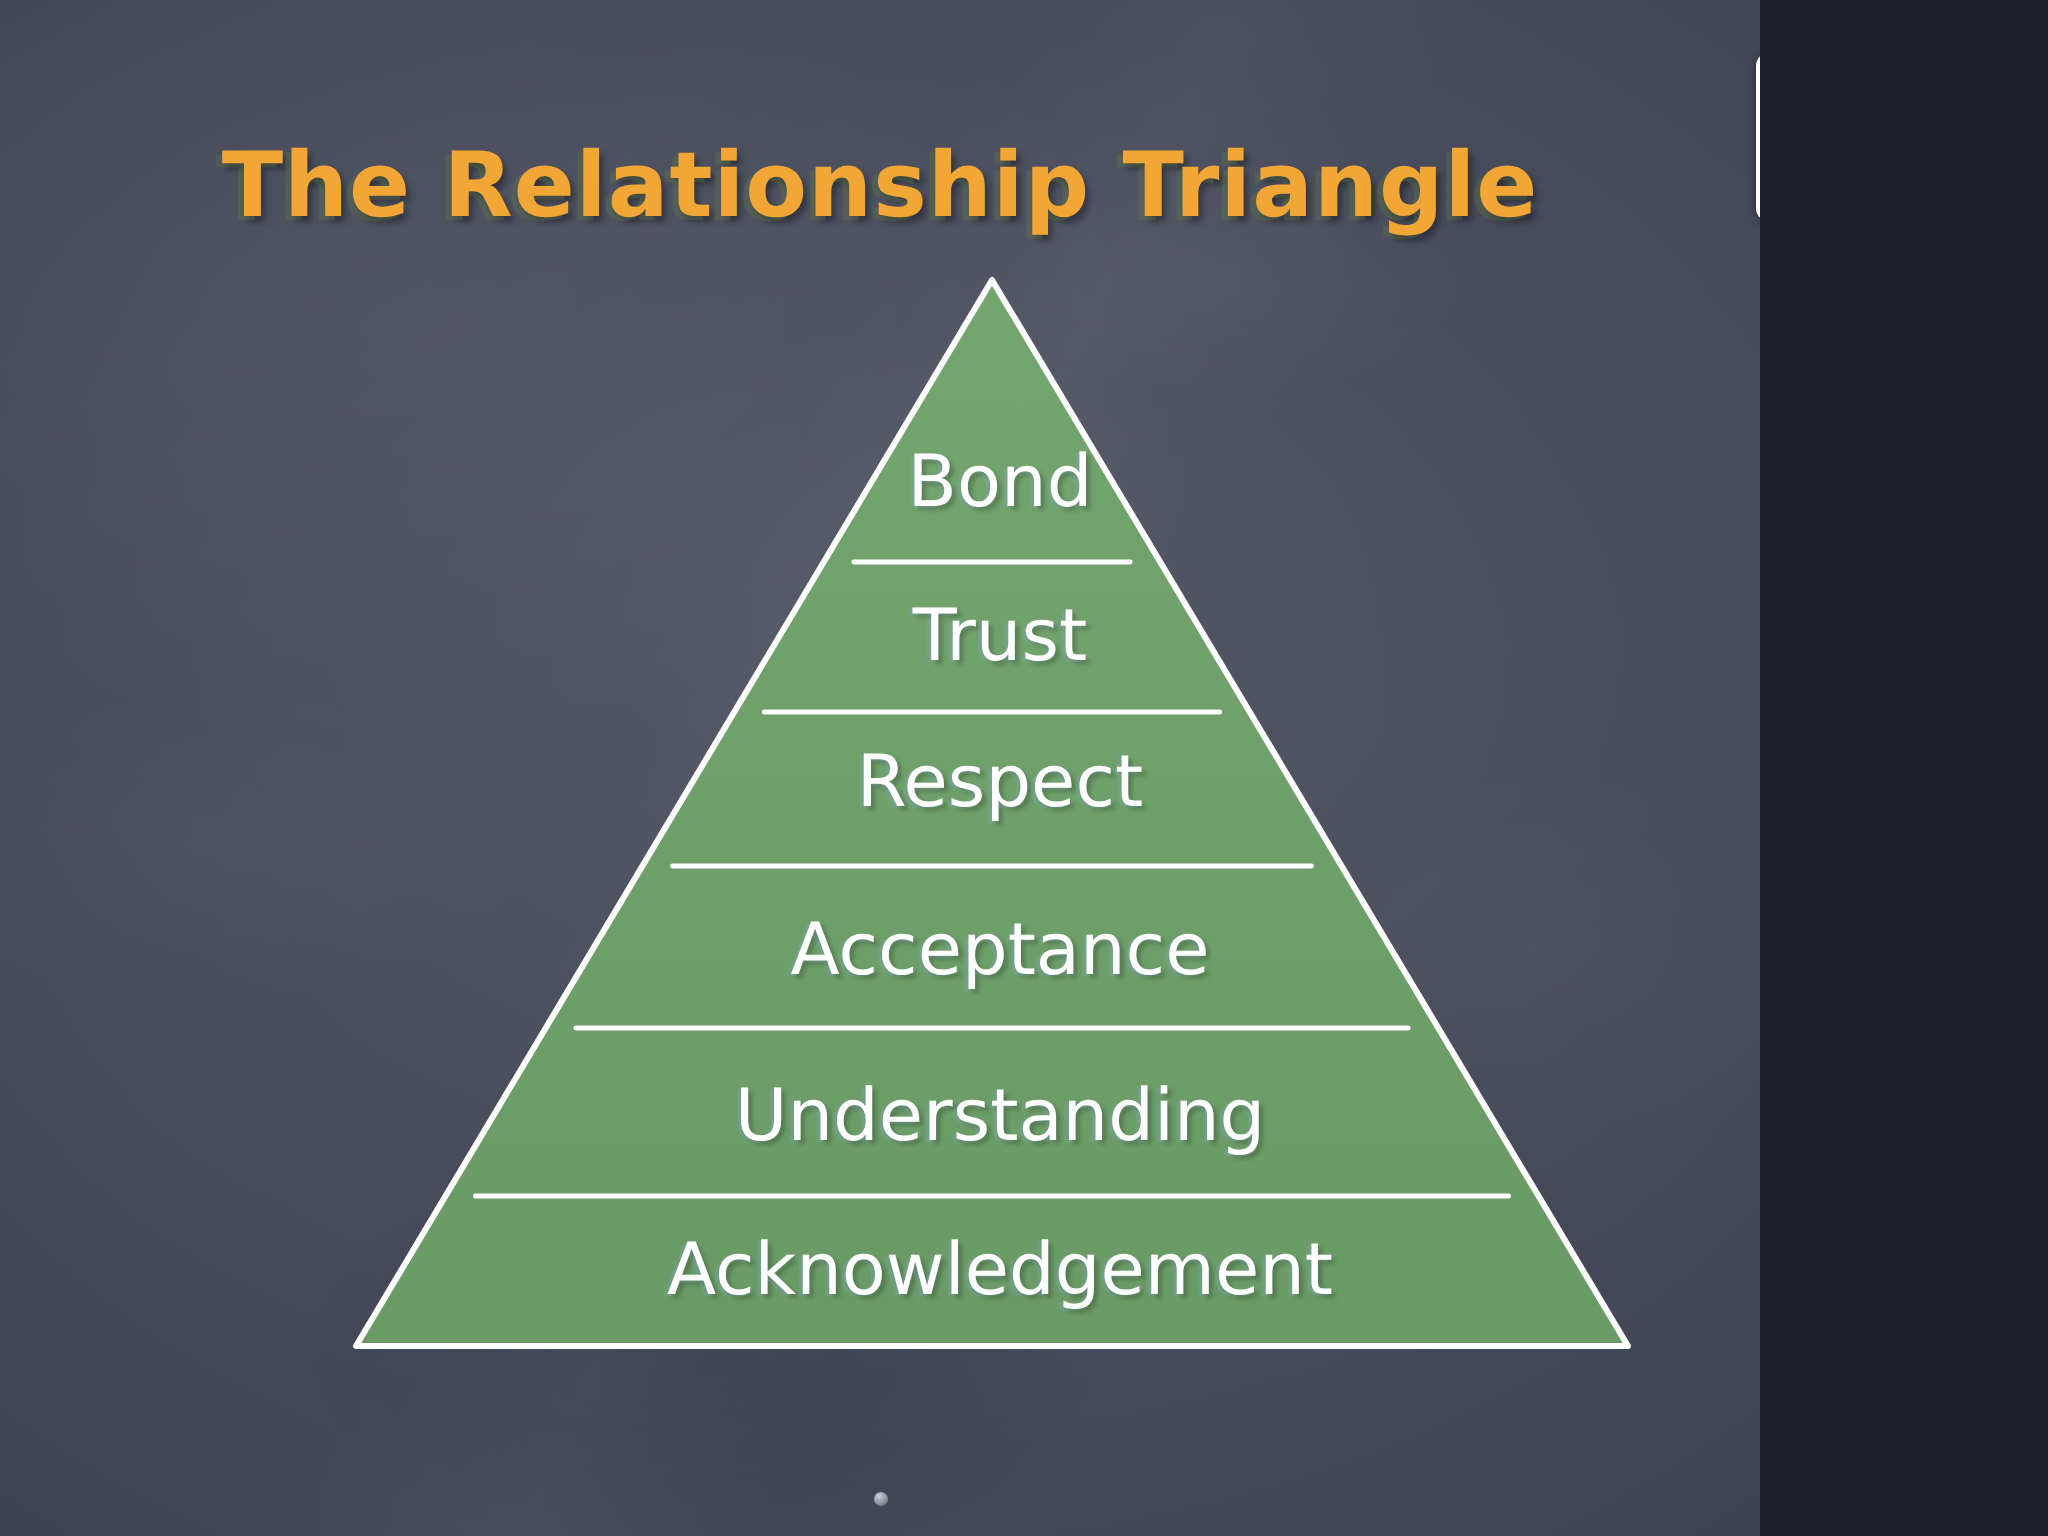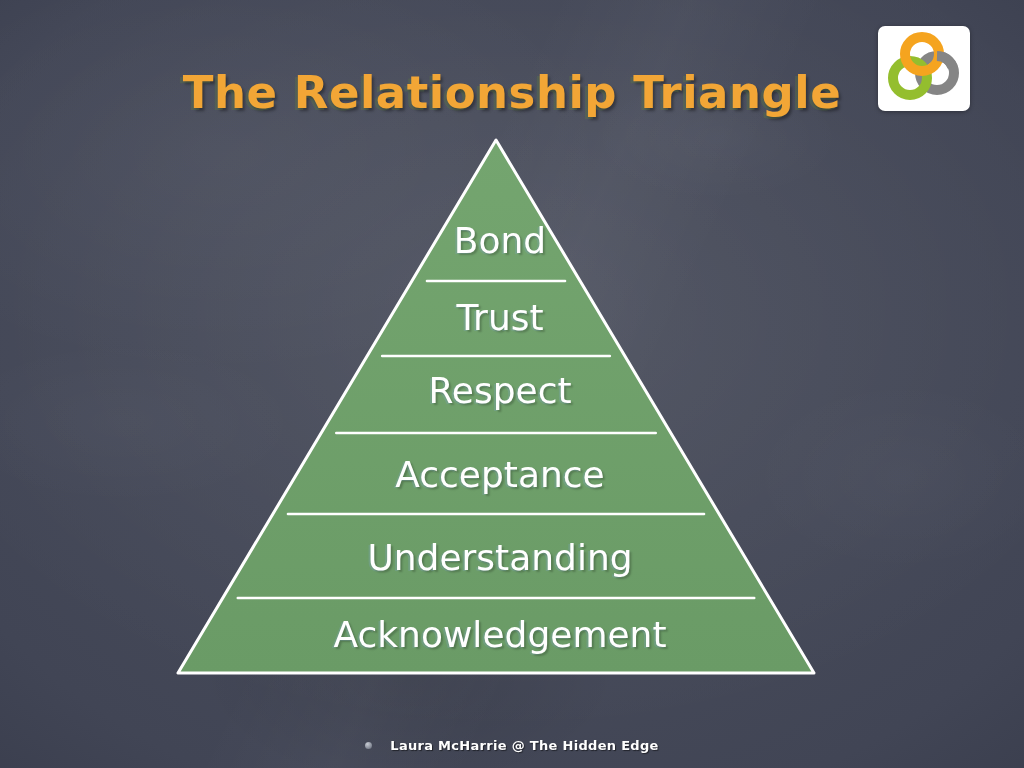--- a/index.html
+++ b/index.html
@@ -1,18 +1,18 @@
 <!DOCTYPE html>
 <html><head>
 <meta charset="utf-8">
 <style>
   html, body { margin: 0; padding: 0; background: #1d2029; }
   .slide {
     position: relative;
-    width: 1024px;
+    width: 880px;
     height: 768px;
     overflow: hidden;
     font-family: "DejaVu Sans", "Liberation Sans", sans-serif;
     background:
       radial-gradient(ellipse 920px 620px at 50% 40%, rgba(255,255,255,0.06), rgba(255,255,255,0) 70%),
       linear-gradient(115deg, rgba(255,255,255,0) 40%, rgba(255,255,255,0.03) 50%, rgba(255,255,255,0) 60%),
       radial-gradient(ellipse 520px 300px at 22% 20%, rgba(255,255,255,0.04), rgba(255,255,255,0) 75%),
       radial-gradient(ellipse 1250px 950px at 50% 46%, #4b4f5d 0%, #414555 50%, #303443 82%, #262a36 100%);
   }
   
@@ -99,16 +99,15 @@
       <text x="500" y="243" fill="#FFFFFF" font-size="36" text-anchor="middle" dominant-baseline="middle" font-family="&quot;DejaVu Sans&quot;, &quot;Liberation Sans&quot;, sans-serif">Bond</text>
       <text x="500" y="320" fill="#FFFFFF" font-size="36" text-anchor="middle" dominant-baseline="middle" font-family="&quot;DejaVu Sans&quot;, &quot;Liberation Sans&quot;, sans-serif">Trust</text>
       <text x="500" y="393" fill="#FFFFFF" font-size="36" text-anchor="middle" dominant-baseline="middle" font-family="&quot;DejaVu Sans&quot;, &quot;Liberation Sans&quot;, sans-serif">Respect</text>
       <text x="500" y="477" fill="#FFFFFF" font-size="36" text-anchor="middle" dominant-baseline="middle" font-family="&quot;DejaVu Sans&quot;, &quot;Liberation Sans&quot;, sans-serif">Acceptance</text>
       <text x="500" y="560" fill="#FFFFFF" font-size="36" text-anchor="middle" dominant-baseline="middle" font-family="&quot;DejaVu Sans&quot;, &quot;Liberation Sans&quot;, sans-serif">Understanding</text>
       <text x="500" y="637" fill="#FFFFFF" font-size="36" text-anchor="middle" dominant-baseline="middle" font-family="&quot;DejaVu Sans&quot;, &quot;Liberation Sans&quot;, sans-serif">Acknowledgement</text>
     </svg>
 
   <div class="footer">
     <span class="footer-dot"></span>
-    <span class="footer-text" style="color: rgb(255, 255, 255);">Laura McHarrie @ The Hidden Edge</span>
   </div>
 
 </div>
 
 </body></html>

